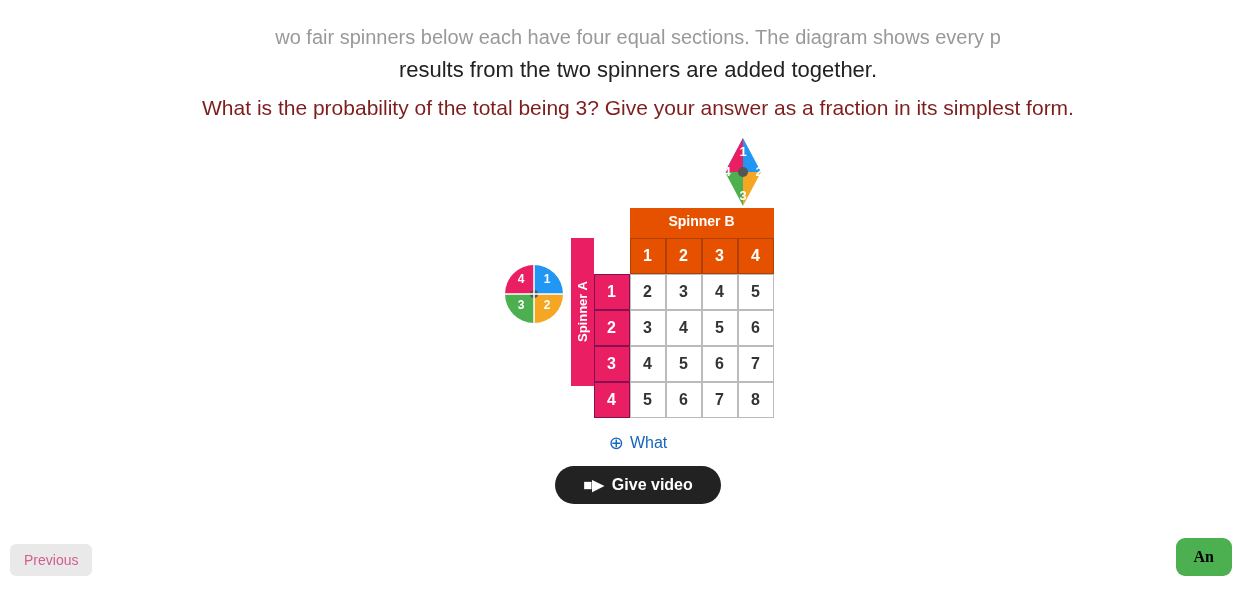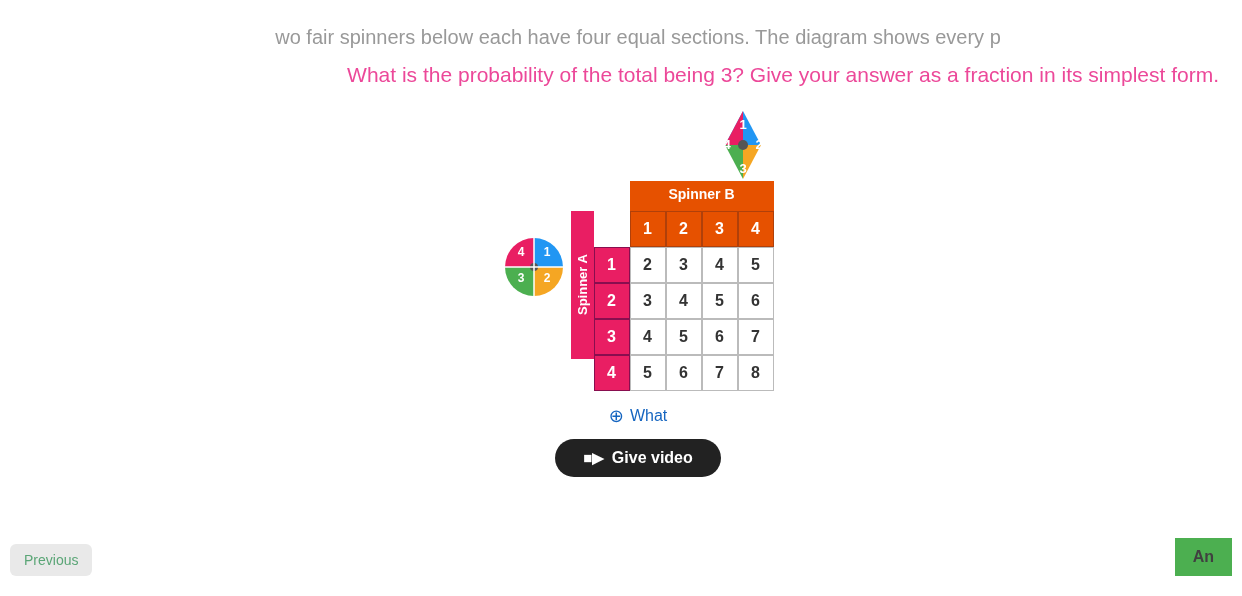--- a/index.html
+++ b/index.html
@@ -75,23 +75,24 @@
     }
 
   </style>
 </head>
 <body>
 
 <div class="partial-cut">
 
   <div style="text-align:center; font-size:22px; color:#222; line-height:1.5; margin-bottom:6px;">
     <span style="color:#999; font-size:20px;">wo fair spinners below each have four equal sections. The diagram shows every p</span><br>
+    <span>results from the two spinners are added together.</span>
   </div>
 
-  <div style="font-size:21px; color:#ec4899; line-height:1.5; margin-bottom:18px; text-align:right;">What is the probability of the total being 3? Give your answer as a fraction in its simplest form.</div>
+  <div style="font-size:21px; color:#7f1d1d; line-height:1.5; margin-bottom:12px; text-align:center;">What is the probability of the total being 3? Give your answer as a fraction in its simplest form.</div>
 
   <div class="diagram-area">
 
     <div style="display:flex; flex-direction:row; align-items:flex-end; margin-left: 210px; margin-bottom:0;">
       <div class="diamond-container" style="width:72px; height:72px; position:relative;">
         <svg width="72" height="72" viewBox="0 0 72 72">
 
           <polygon points="36,2 54,36 36,36 18,36" fill="#2196F3"></polygon>
 
           <polygon points="36,36 54,36 36,70 36,36" fill="#f5a623"></polygon>
@@ -200,19 +201,19 @@
     <div class="watch-video-btn">
       <button class="watch-btn">
         <span style="font-size:15px;">■▶</span>
         <span>Give video</span>
       </button>
     </div>
 
   </div>
 </div>
 
-<div style="position:absolute; bottom:20px; left:10px; background:#e0e0e0; border-radius:6px; padding:8px 14px; font-size:14px; color:#15803d; cursor:pointer; opacity:0.7;">
+<div style="position:absolute; bottom:20px; left:10px; background:#e0e0e0; border-radius:6px; padding:8px 14px; font-size:14px; color:#be185d; cursor:pointer; opacity:0.7;">
   <span>Previous</span>
 </div>
 
-<div style="position:absolute; bottom:20px; right:10px; background:#4CAF50; border-radius:0; padding:10px 18px; font-size:16px; color:#404040; font-weight:bold; cursor:pointer;">
+<div style="position:absolute; bottom:20px; right:10px; background:#4CAF50; border-radius:9px; padding:10px 18px; font-size:16px; color:#000000; font-weight:bold; cursor:pointer;font-family:Liberation Serif, serif;">
   <span>An</span>
 </div>
 
 </body></html>

